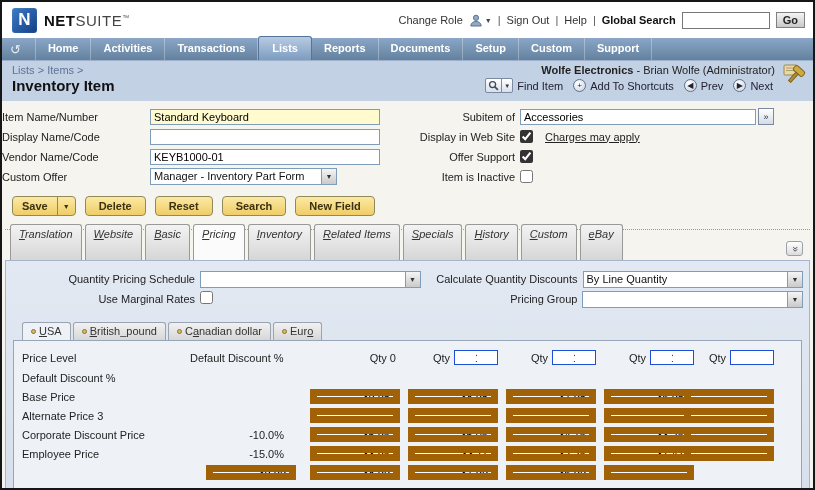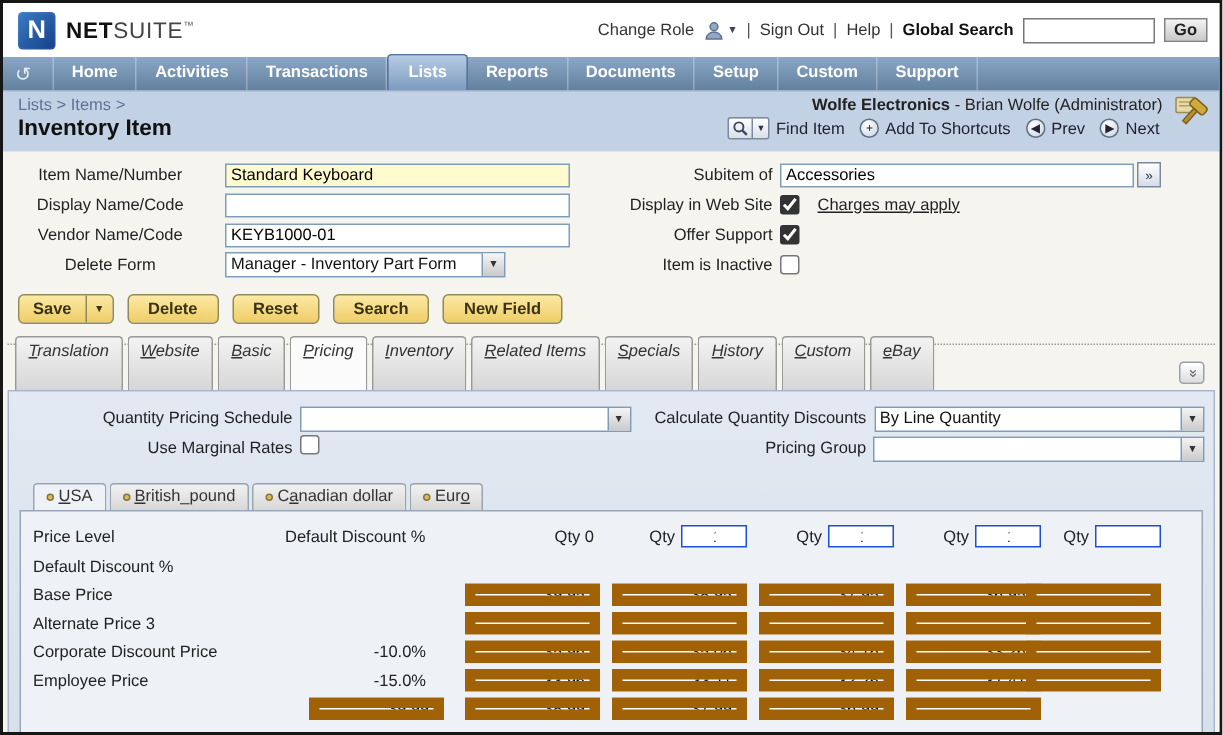--- a/index.html
+++ b/index.html
@@ -45,21 +45,21 @@
   .findbtn .fpart { display:flex; align-items:center; padding:0 2px; }
   .findbtn .fdrop { border-left:1px solid #7b8aa0; font-size:6px; color:#334; padding:0 2px; display:flex; align-items:center; }
   .circlebtn { width:13px; height:13px; border-radius:50%; border:1px solid #5f6f85; background:radial-gradient(circle at 35% 30%, #fff, #c8d2df); display:inline-flex; align-items:center; justify-content:center; font-size:8px; color:#223; cursor:pointer; flex:none; }
 
   
   .content { background:#f5f4ef; height:387px; padding-top:5px; }
   .formgrid { display:flex; }
   .leftcol { width:402px; }
   .rightcol { flex:1; }
   .frow { display:flex; align-items:center; height:19px; margin:1px 0; }
-  .flabel { width:148px; text-align:center; font-size:11px; color:#222; padding-right:5px; flex:none; }
+  .flabel { width:148px; text-align:left; font-size:11px; color:#222; padding-right:5px; flex:none; }
   .rlabel { width:116px; text-align:right; font-size:11px; color:#222; padding-right:5px; flex:none; }
   .tinput { height:16px; border:1px solid #7f9db9; font-size:11px; padding:0 3px; background:#fff; width:230px; }
   .yellow { background:#fffbce; }
   .combo { display:inline-flex; height:17px; border:1px solid #7f9db9; background:#fff; }
   .combo .cval { font-size:11px; padding:1px 3px; flex:1; white-space:nowrap; overflow:hidden; color:#111; }
   .combo .cbtn { width:15px; background:linear-gradient(#f5f5f5,#cacaca); border-left:1px solid #7f9db9; display:flex; align-items:center; justify-content:center; font-size:7px; color:#333; cursor:pointer; }
   .w185 { width:187px; } .w238 { width:236px; } .w215 { width:232px; }
   .morebtn { width:16px; height:17px; margin-left:2px; border:1px solid #7b8aa0; background:linear-gradient(#fff,#d5dce6); font-size:9px; color:#234; display:inline-flex; align-items:center; justify-content:center; cursor:pointer; }
   .cb { width:13px; height:13px; margin:0; accent-color:#333; }
   .linkish { font-size:11px; color:#222; text-decoration:underline; margin-left:12px; }
@@ -197,21 +197,21 @@
         </div>
         <div class="frow">
           <span class="flabel">Display Name/Code</span>
           <input class="tinput" value="" style="">
         </div>
         <div class="frow">
           <span class="flabel">Vendor Name/Code</span>
           <input class="tinput" value="KEYB1000-01" style="">
         </div>
         <div class="frow">
-          <span class="flabel">Delete Form</span>
+          <span class="flabel">Custom Offer</span>
           <span class="combo w185">
               <span class="cval">Manager - Inventory Part Form</span>
               <span class="cbtn">▼</span>
             </span>
         </div>
       </div>
       <div class="rightcol">
         <div class="frow">
           <span class="rlabel">Subitem of</span>
           <input class="tinput w238" style="width: 236px;" value="Accessories">

